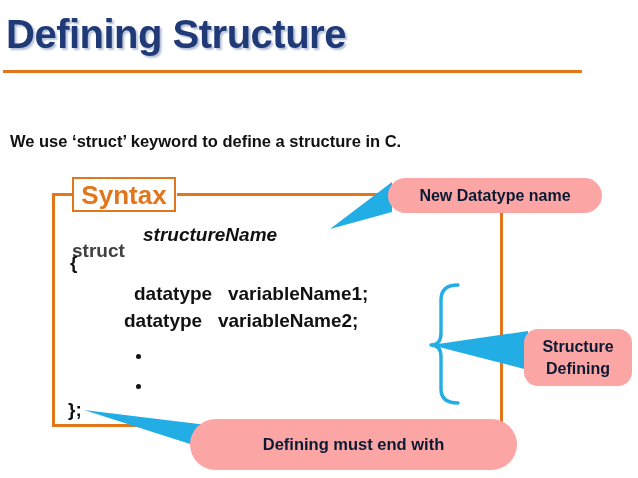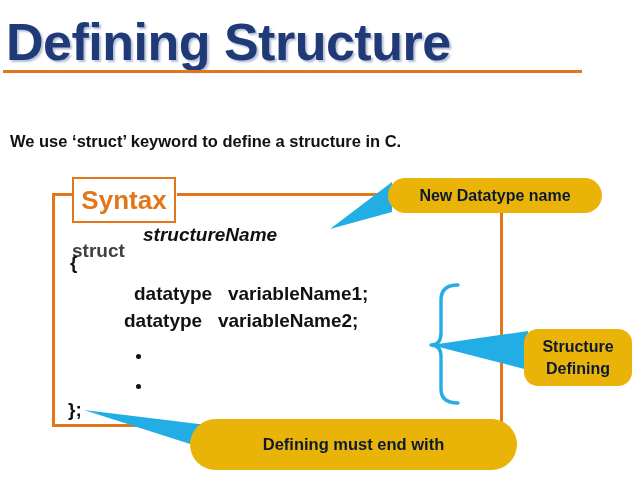--- a/index.html
+++ b/index.html
@@ -14,21 +14,21 @@
     overflow: hidden;
     font-family: "Liberation Sans", sans-serif;
     -webkit-font-smoothing: antialiased;
   }
 
   
   #slide-title {
     position: absolute;
     left: 6px;
     top: 12px;
-    font-size: 52px;
+    font-size: 40px;
     font-weight: bold;
     color: #1F3A76;
     letter-spacing: -0.5px;
     text-shadow: 2px 2px 2px rgba(120,140,180,0.55);
     white-space: nowrap;
   }
   #title-rule {
     position: absolute;
     left: 3px;
     top: 70px;
@@ -56,21 +56,21 @@
   #frame-right  { left: 500px; top: 193px; width: 3px;   height: 234px; }
   #frame-top-left  { left: 52px;  top: 193px; width: 22px;  height: 3px; }
   #frame-top-right { left: 177px; top: 193px; width: 326px; height: 3px; }
 
   
   #syntax-badge {
     position: absolute;
     left: 72px;
     top: 177px;
     width: 104px;
-    height: 46px;
+    height: 35px;
     border: 2.5px solid #E2761B;
     box-sizing: border-box;
     background: #ffffff;
     display: flex;
     align-items: center;
     justify-content: center;
   }
   #syntax-badge span {
     font-size: 26px;
     font-weight: bold;
@@ -102,21 +102,21 @@
     height: 5px;
     background: #111111;
     border-radius: 50%;
   }
   #code-dot-1 { left: 136px; top: 354px; }
   #code-dot-2 { left: 136px; top: 384px; }
 
   
   .callout {
     position: absolute;
-    background: #eab308;
+    background: #fca5a5;
     border-radius: 999px;
     display: flex;
     align-items: center;
     justify-content: center;
     text-align: center;
     color: #0A1A33;
     font-weight: bold;
     z-index: 5;
   }
   #callout-datatype {

